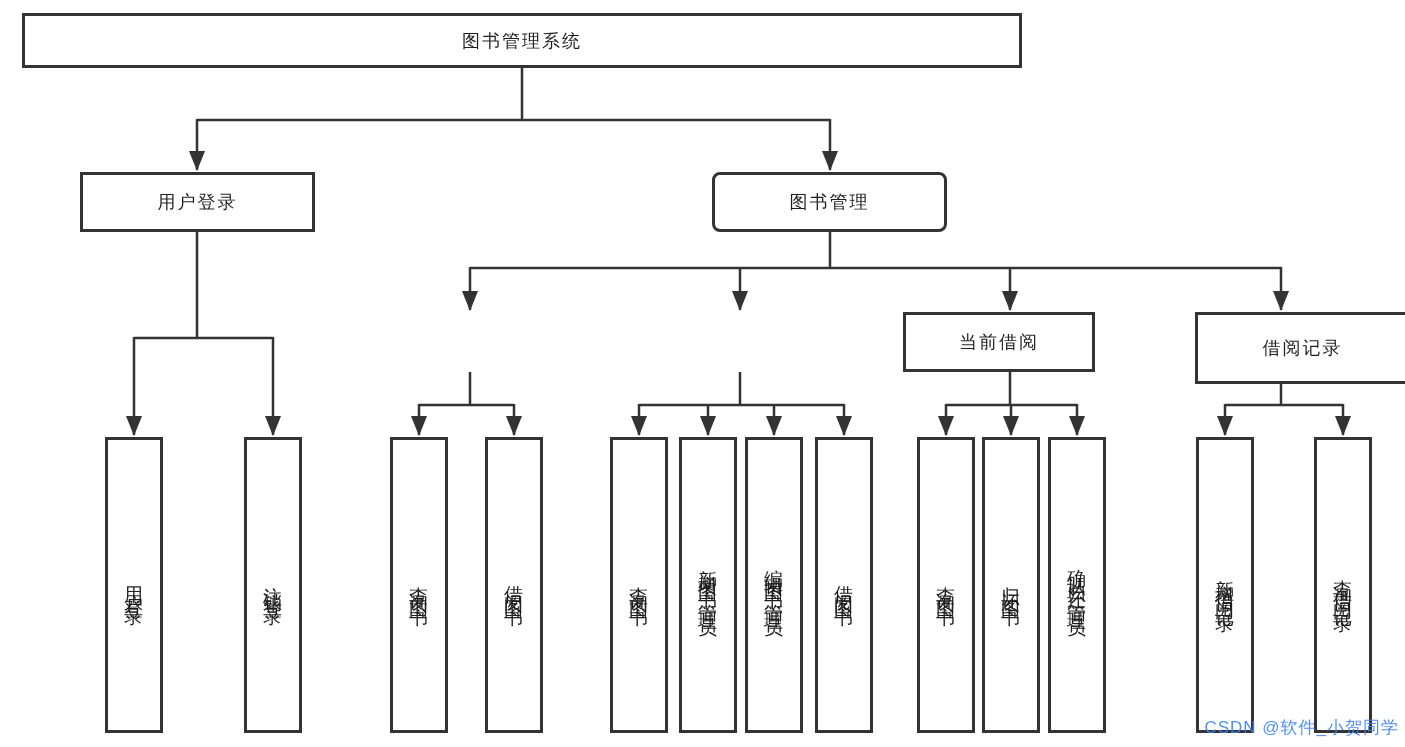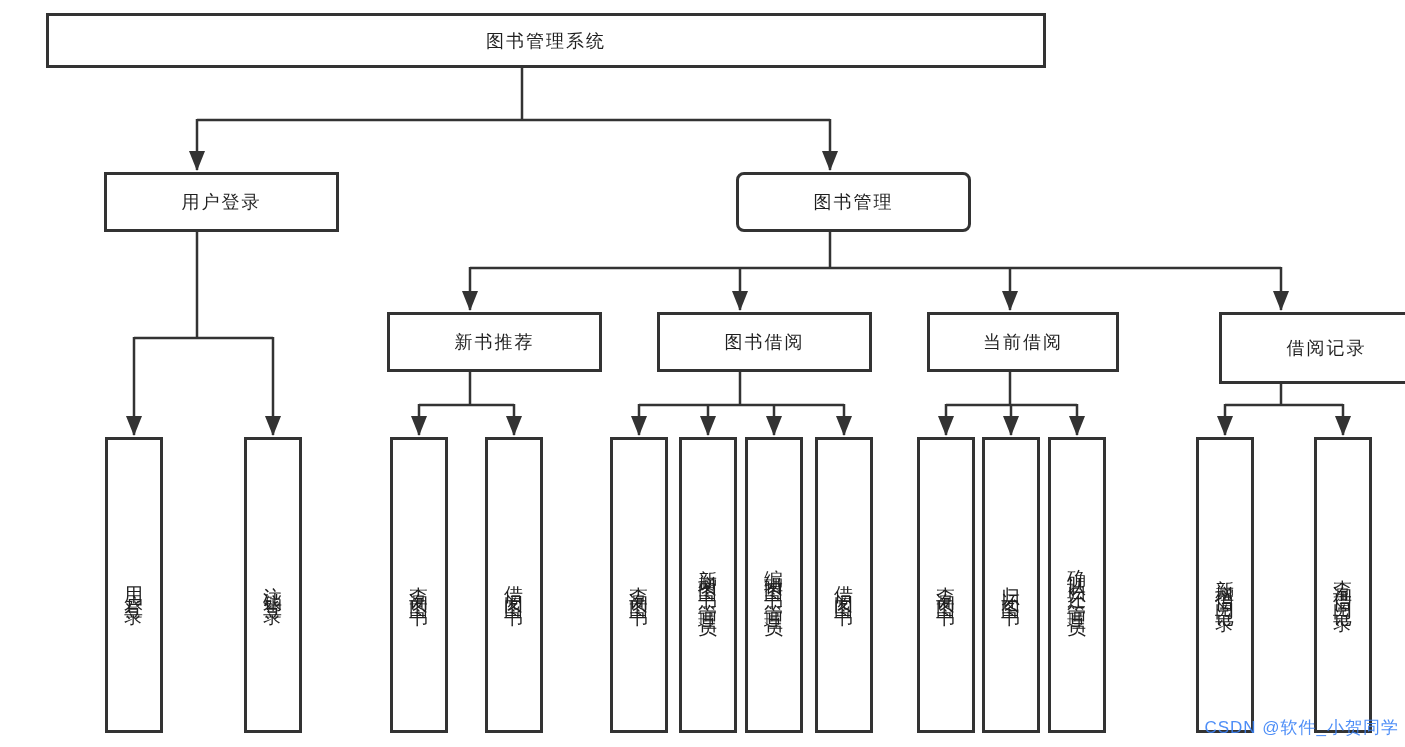--- a/index.html
+++ b/index.html
@@ -29,21 +29,20 @@
     box-sizing: border-box;
     border: 3px solid #333333;
     background: #ffffff;
     display: flex;
     align-items: center;
     justify-content: center;
     text-align: center;
     font-size: 18px;
     letter-spacing: 2px;
     color: #1f1f1f;
-    margin-left: 24px;
   }
   .root-box   { left: 22px;  top: 13px;  width: 1000px; height: 55px; }
   .lvl2-a     { left: 80px;  top: 172px; width: 235px;  height: 60px; }
   .lvl2-b     { left: 712px; top: 172px; width: 235px;  height: 60px; border-radius: 8px; }
   .lvl3-1     { left: 363px; top: 312px; width: 215px;  height: 60px; }
   .lvl3-2     { left: 633px; top: 312px; width: 215px;  height: 60px; }
   .lvl3-3     { left: 903px; top: 312px; width: 192px;  height: 60px; }
   .lvl3-4     { left: 1195px;top: 312px; width: 215px;  height: 72px; }
   .leaf {
     position: absolute;
@@ -143,22 +142,20 @@
       <path d="M1225,404 V435" marker-end="url(#arrow)"></path>
       <path d="M1343,404 V435" marker-end="url(#arrow)"></path>
     </g>
   </svg>
 
   <div class="box root-box">图书管理系统</div>
 
   <div class="box lvl2-a">用户登录</div>
   <div class="box lvl2-b">图书管理</div>
 
-  <div class="box lvl3-1">新书推荐</div>
-  <div class="box lvl3-2">图书借阅</div>
   <div class="box lvl3-3">当前借阅</div>
   <div class="box lvl3-4">借阅记录</div>
 
   <div class="leaf leaf-a1">
     <span>用户登录</span>
   </div>
   <div class="leaf leaf-a2">
     <span>注销登录</span>
   </div>
 

